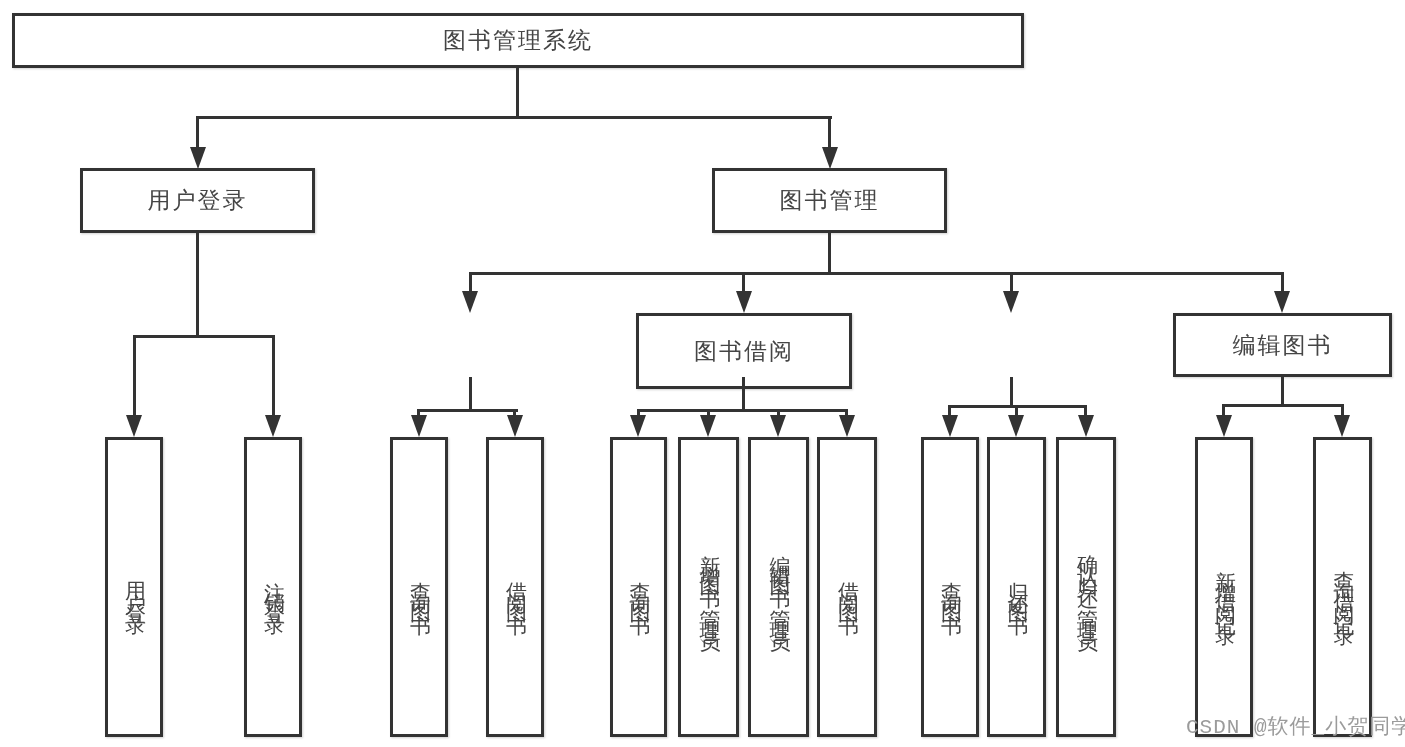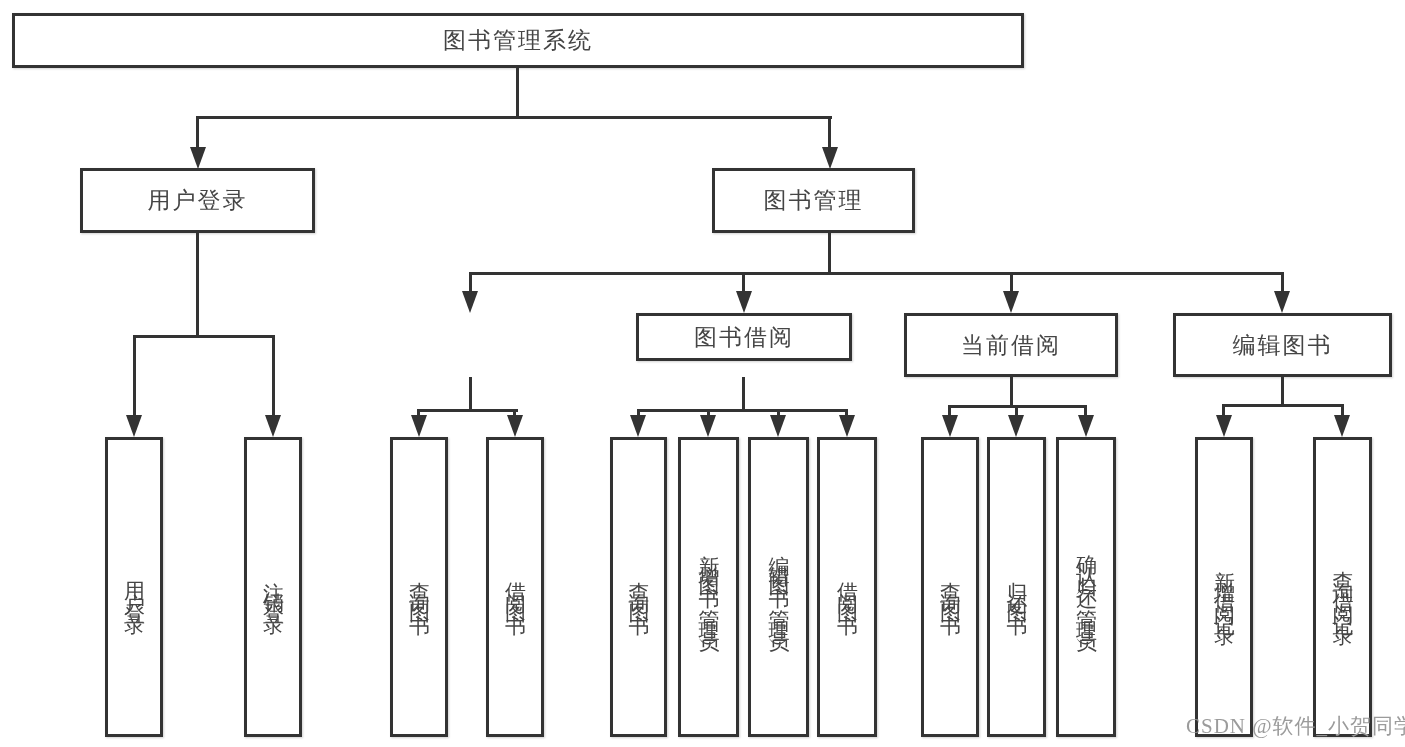--- a/index.html
+++ b/index.html
@@ -1,20 +1,20 @@
 <!DOCTYPE html>
 <html><head>
 <meta charset="utf-8">
 <style>
   html,body{margin:0;padding:0;background:#ffffff;}
   #canvas{
     position:relative;
     width:1405px;height:747px;
     background:#ffffff;
-    font-family:Liberation Serif, serif;
+    font-family:Liberation Mono, monospace;
     overflow:hidden;
   }
   .hbox{
     position:absolute;
     background:#ffffff;
     border:3px solid #333333;
     box-sizing:border-box;
     display:flex;align-items:center;justify-content:center;
     font-size:23px;letter-spacing:2px;color:#454545;
     box-shadow:1px 1px 2px rgba(0,0,0,0.18);
@@ -60,42 +60,41 @@
   <div class="hbox" style="left:12px;top:13px;width:1012px;height:55px">图书管理系统</div>
 
   <div class="vline" style="left:516px;top:68px;height:50px"></div>
   <div class="hline" style="left:196px;top:116px;width:636px"></div>
   <div class="vline" style="left:196px;top:116px;height:33px"></div>
   <div class="arr" style="left:190px;top:147px"></div>
   <div class="vline" style="left:828px;top:116px;height:33px"></div>
   <div class="arr" style="left:822px;top:147px"></div>
 
   <div class="hbox" style="left:80px;top:168px;width:235px;height:65px">用户登录</div>
-  <div class="hbox" style="left:712px;top:168px;width:203px;height:65px">图书管理</div>
+  <div class="hbox" style="left:712px;top:168px;width:235px;height:65px">图书管理</div>
 
   <div class="vline" style="left:196px;top:233px;height:104px"></div>
   <div class="hline" style="left:133px;top:335px;width:142px"></div>
   <div class="vline" style="left:133px;top:335px;height:82px"></div>
   <div class="arr" style="left:126px;top:415px"></div>
   <div class="vline" style="left:272px;top:335px;height:82px"></div>
   <div class="arr" style="left:265px;top:415px"></div>
 
   <div class="vline" style="left:828px;top:233px;height:42px"></div>
   <div class="hline" style="left:470px;top:272px;width:814px"></div>
   <div class="vline" style="left:469px;top:272px;height:21px"></div>
   <div class="arr" style="left:462px;top:291px"></div>
   <div class="vline" style="left:742px;top:272px;height:21px"></div>
   <div class="arr" style="left:736px;top:291px"></div>
   <div class="vline" style="left:1010px;top:272px;height:21px"></div>
   <div class="arr" style="left:1003px;top:291px"></div>
   <div class="vline" style="left:1281px;top:272px;height:21px"></div>
   <div class="arr" style="left:1274px;top:291px"></div>
 
-  <div class="hbox" style="left:636px;top:313px;width:216px;height:48px">图书借阅</div>
-  <div class="hbox" style="left:904px;top:313px;width:214px;height:64px">当前借阅</div>
+  <div class="hbox" style="left:636px;top:313px;width:216px;height:76px">图书借阅</div>
   <div class="hbox" style="left:1173px;top:313px;width:219px;height:64px">编辑图书</div>
 
   <div class="vline" style="left:469px;top:377px;height:34px"></div>
   <div class="hline" style="left:417px;top:409px;width:101px"></div>
   <div class="vline" style="left:417px;top:409px;height:8px"></div>
   <div class="arr" style="left:411px;top:415px"></div>
   <div class="vline" style="left:513px;top:409px;height:8px"></div>
   <div class="arr" style="left:507px;top:415px"></div>
 
   <div class="vline" style="left:742px;top:377px;height:34px"></div>

